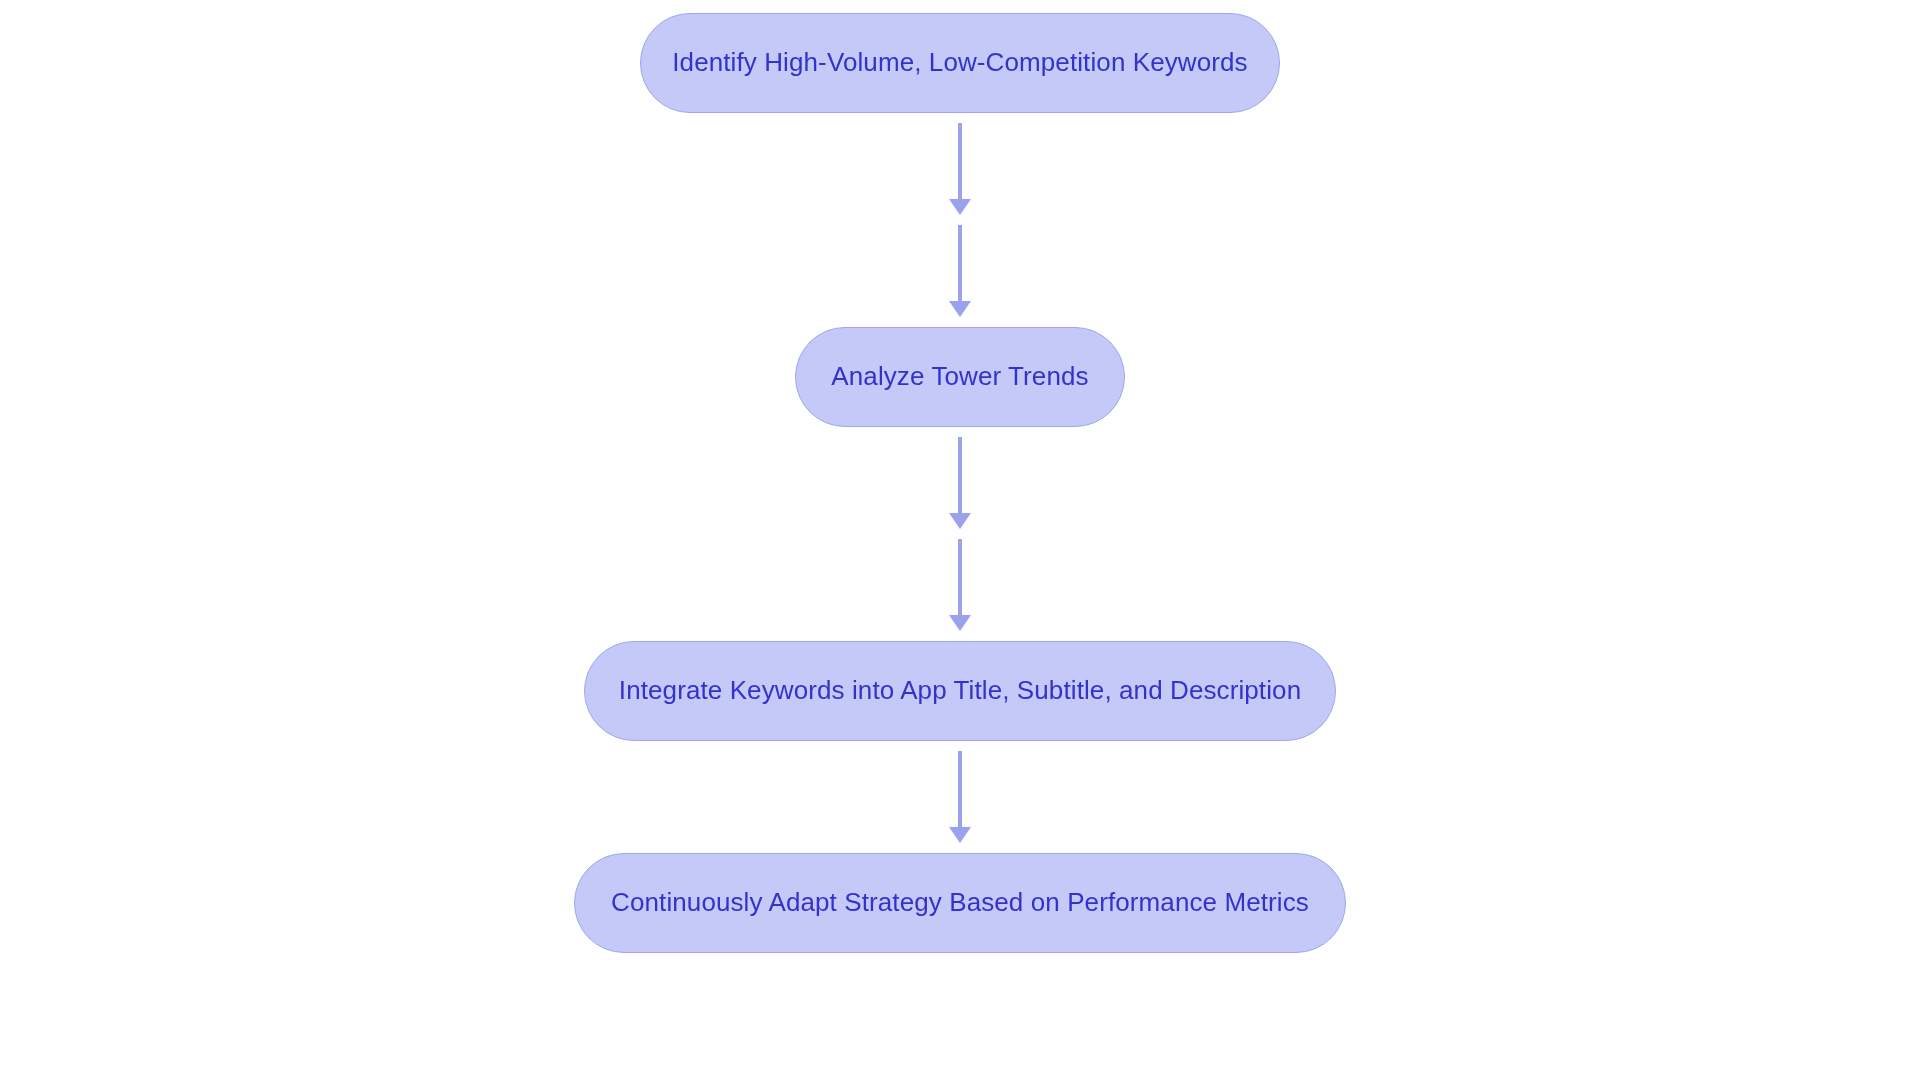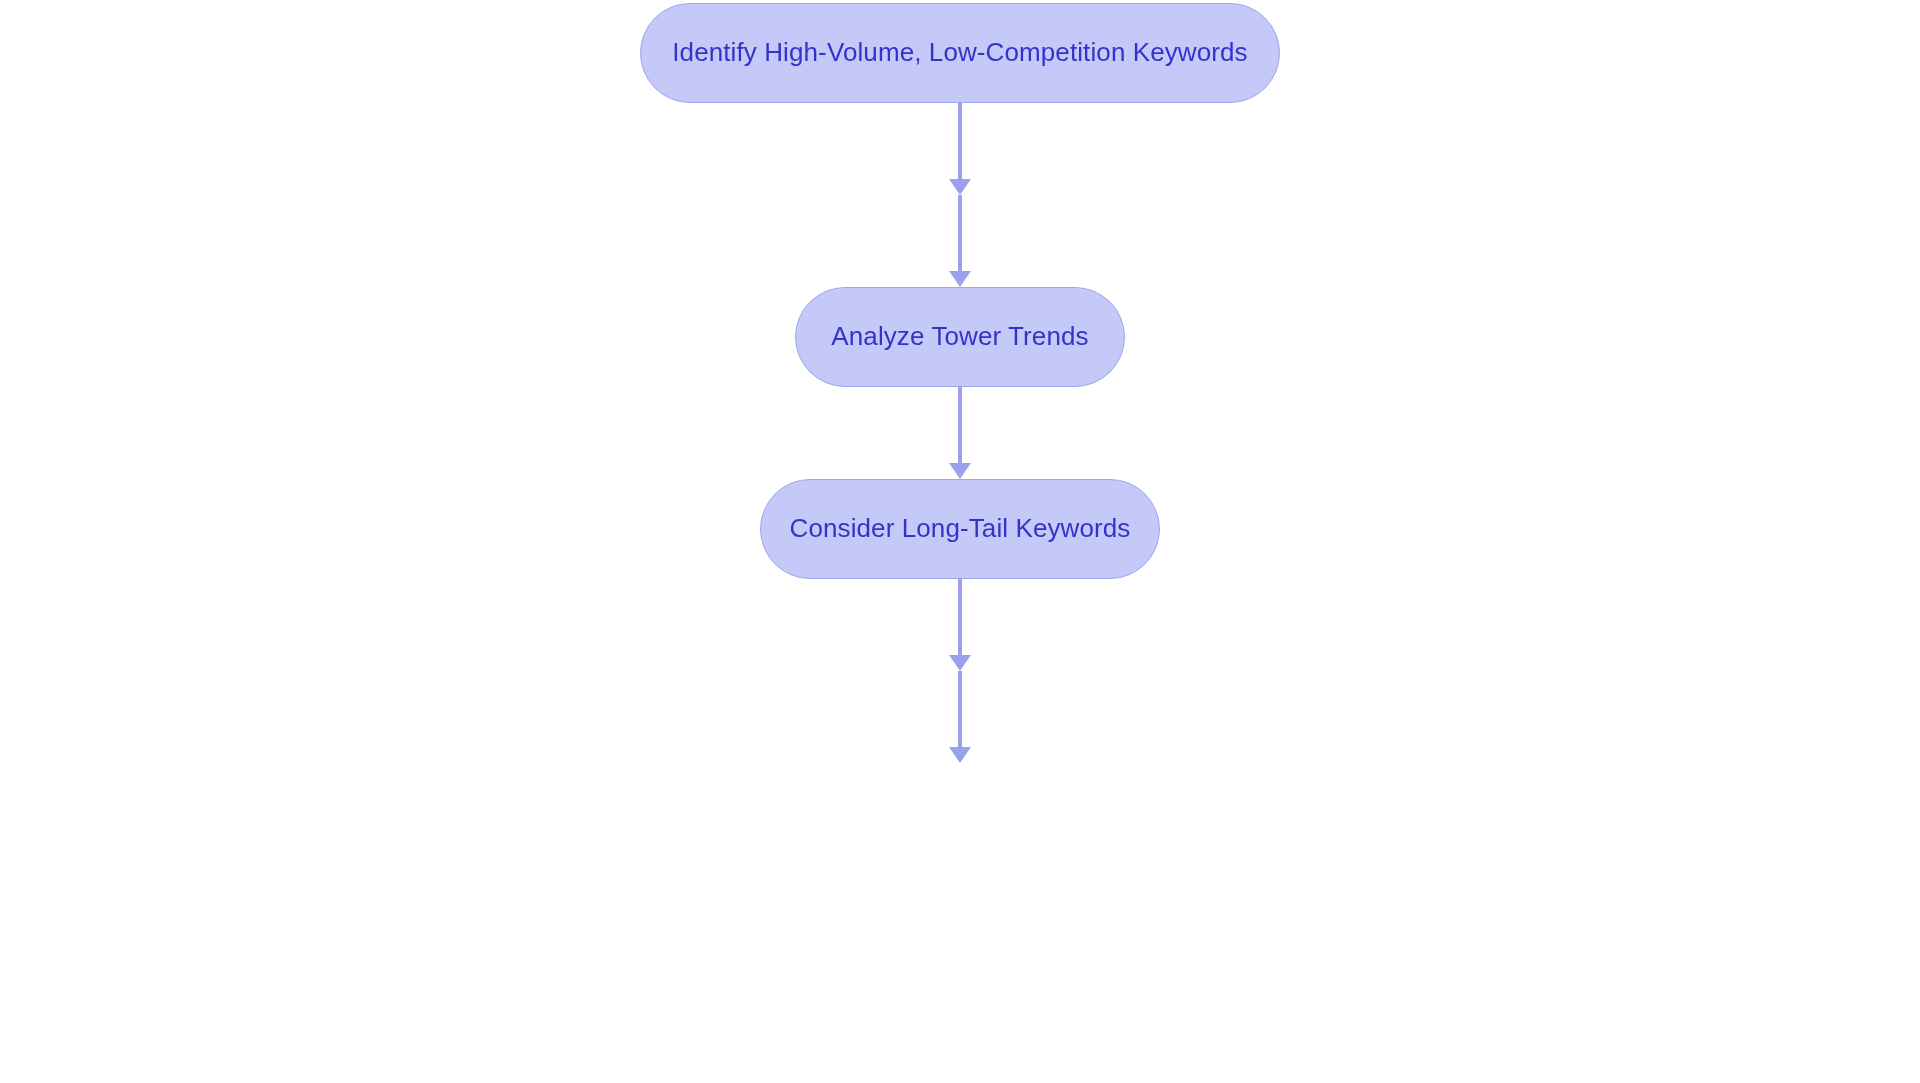--- a/index.html
+++ b/index.html
@@ -21,20 +21,21 @@
   .flow-column {
     position: absolute;
     left: 0;
     top: 0;
     width: 1920px;
     height: 1083px;
     display: flex;
     flex-direction: column;
     align-items: center;
     justify-content: flex-start;
+    gap: 10px;
   }
   .flow-node {
     box-sizing: border-box;
     height: 100px;
     border-radius: 50px;
     background: #c5c9f8;
     border: 1.6px solid #9fa6ef;
     display: flex;
     align-items: center;
     justify-content: center;
@@ -108,30 +109,33 @@
 
     <div class="flow-node n-w3">
       <span class="flow-node-label">Analyze Tower Trends</span>
     </div>
 
     <div class="flow-connector">
       <div class="connector-stem"></div>
       <div class="connector-arrowhead"></div>
     </div>
 
-    <div class="flow-node n-w4">
-      <span class="flow-node-label">Consider Long-Tail Keywords</span>
+
+    <div class="flow-connector">
+      <div class="connector-stem"></div>
+      <div class="connector-arrowhead"></div>
+    </div>
+
+    <div class="flow-node n-w5">
+      <span class="flow-node-label">Integrate Keywords into App Title, Subtitle, and Description</span>
     </div>
 
     <div class="flow-connector">
       <div class="connector-stem"></div>
       <div class="connector-arrowhead"></div>
     </div>
 
-
-    <div class="flow-connector">
-      <div class="connector-stem"></div>
-      <div class="connector-arrowhead"></div>
+    <div class="flow-node n-w6">
+      <span class="flow-node-label">Continuously Adapt Strategy Based on Performance Metrics</span>
     </div>
-
 
   </div>
 </div>
 
 </body></html>

